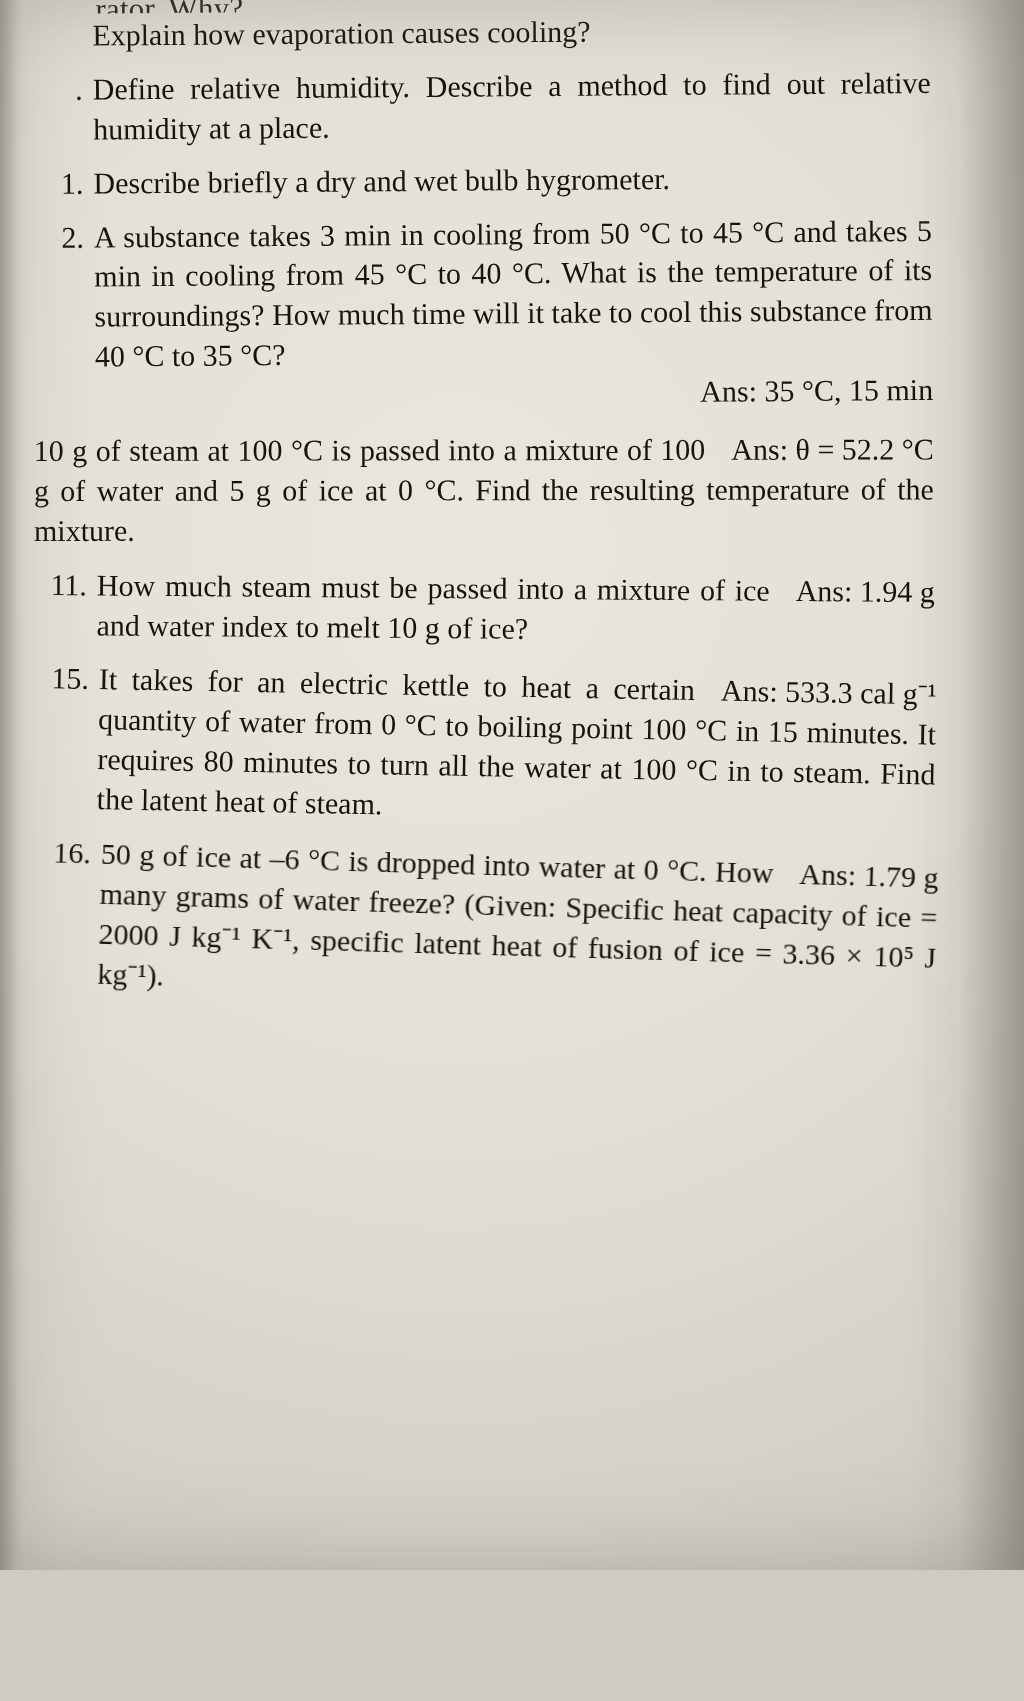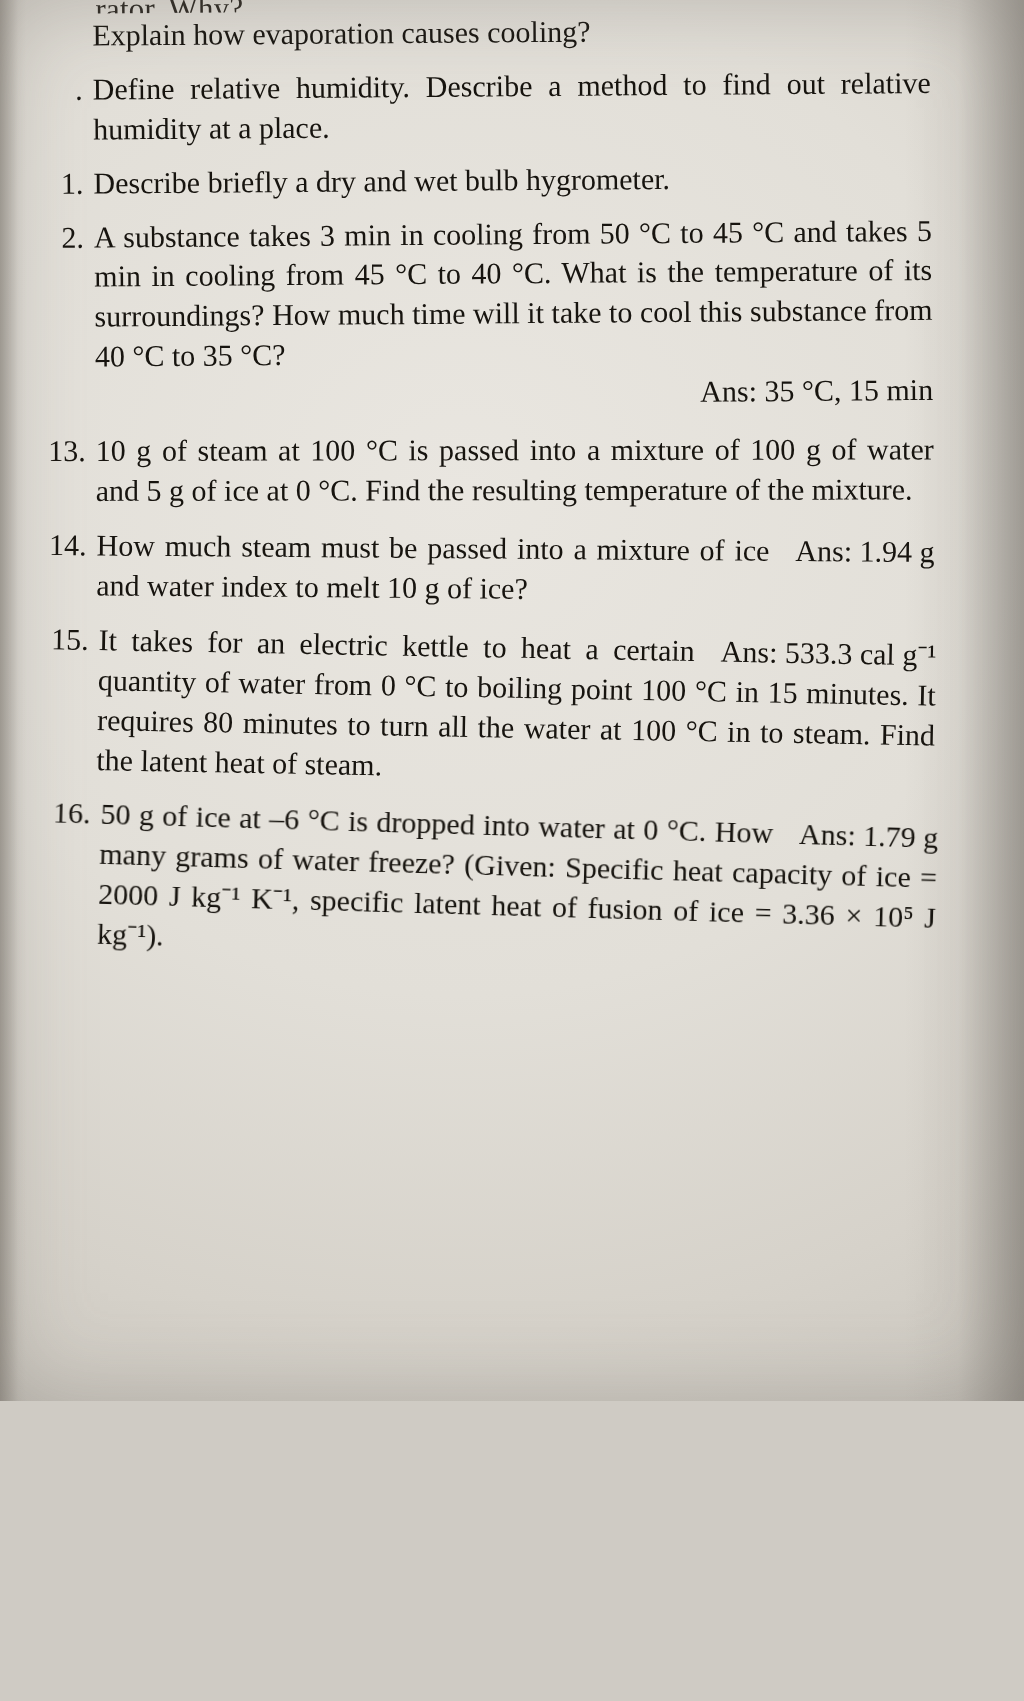--- a/index.html
+++ b/index.html
@@ -11,21 +11,21 @@
     height: 1701px;
     background: #cfcbc4;
     font-family: "Liberation Serif", serif;
     overflow: hidden;
   }
 
   
   #page {
     position: relative;
     width: 1024px;
-    height: 1401px;
+    height: 1570px;
     background:
       radial-gradient(ellipse 120% 80% at 45% 35%, #e9e6e0 0%, #e2dfd8 45%, #d6d2ca 75%, #c8c4bc 100%);
     overflow: hidden;
   }
   
   #page::before {
     content: "";
     position: absolute;
     left: 0; top: 0; bottom: 0;
     width: 26px;
@@ -143,28 +143,28 @@
 
     <div class="q">
       <div class="q-num">2.</div>
       <div class="q-body">
         <p>A substance takes 3 min in cooling from 50 °C to 45 °C and takes 5 min in cooling from 45 °C to 40 °C. What is the temperature of its surroundings? How much time will it take to cool this substance from 40 °C to 35 °C?</p>
         <span class="ans-line">Ans: 35 °C, 15 min</span>
       </div>
     </div>
 
     <div class="q tilt1">
-      <div class="q-num">13.</div>
       <div class="q-body">
+        <span class="ans">Ans: θ = 52.2 °C</span>
         <p>10 g of steam at 100 °C is passed into a mixture of 100 g of water and 5 g of ice at 0 °C. Find the resulting temperature of the mixture.</p>
       </div>
     </div>
 
     <div class="q tilt2">
-      <div class="q-num">14.</div>
+      <div class="q-num">11.</div>
       <div class="q-body">
         <span class="ans">Ans: 1.94 g</span>
         <p>How much steam must be passed into a mixture of ice and water index to melt 10 g of ice?</p>
       </div>
     </div>
 
     <div class="q tilt3">
       <div class="q-num">15.</div>
       <div class="q-body">
         <span class="ans">Ans: 533.3 cal g⁻¹</span>

